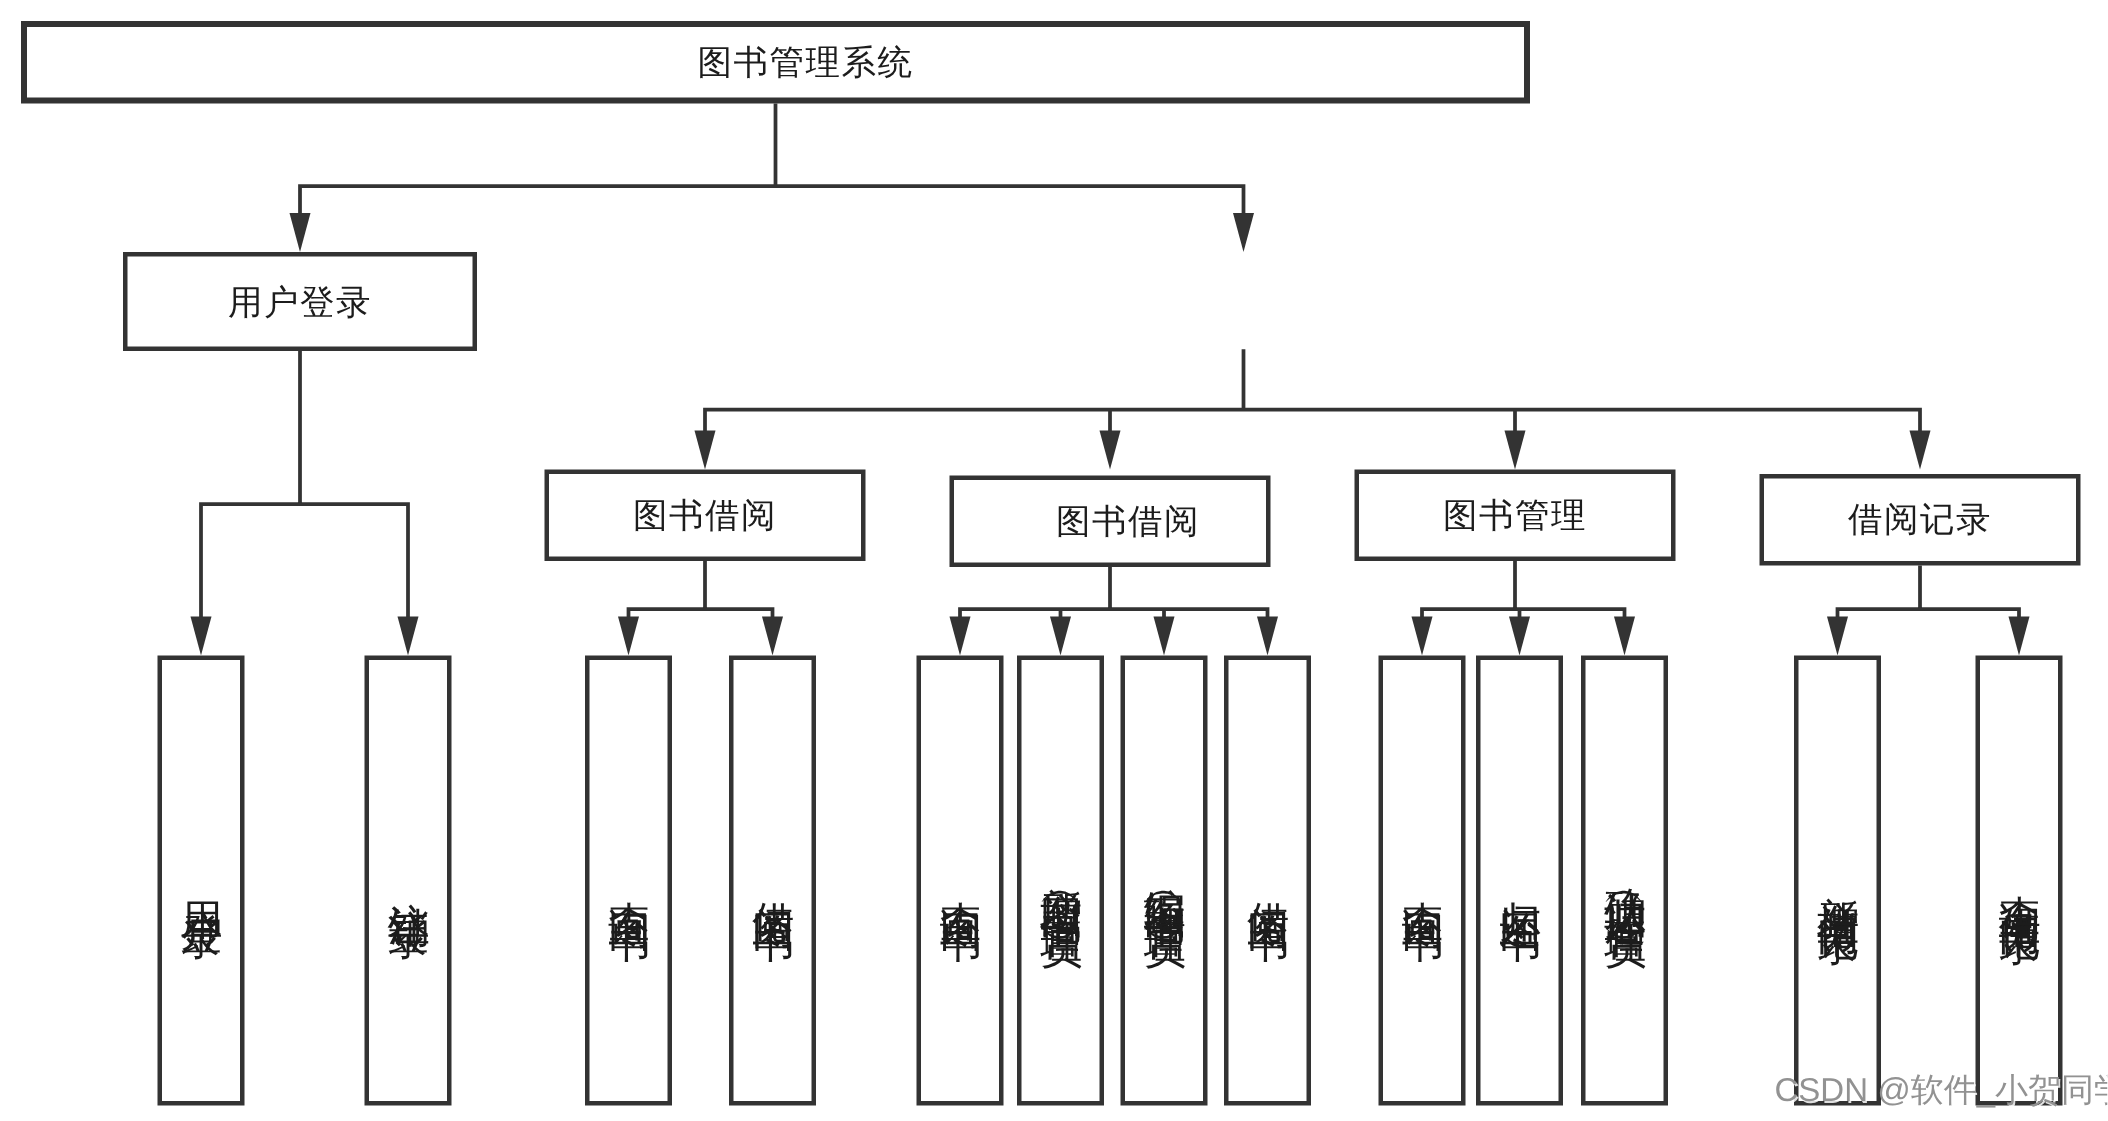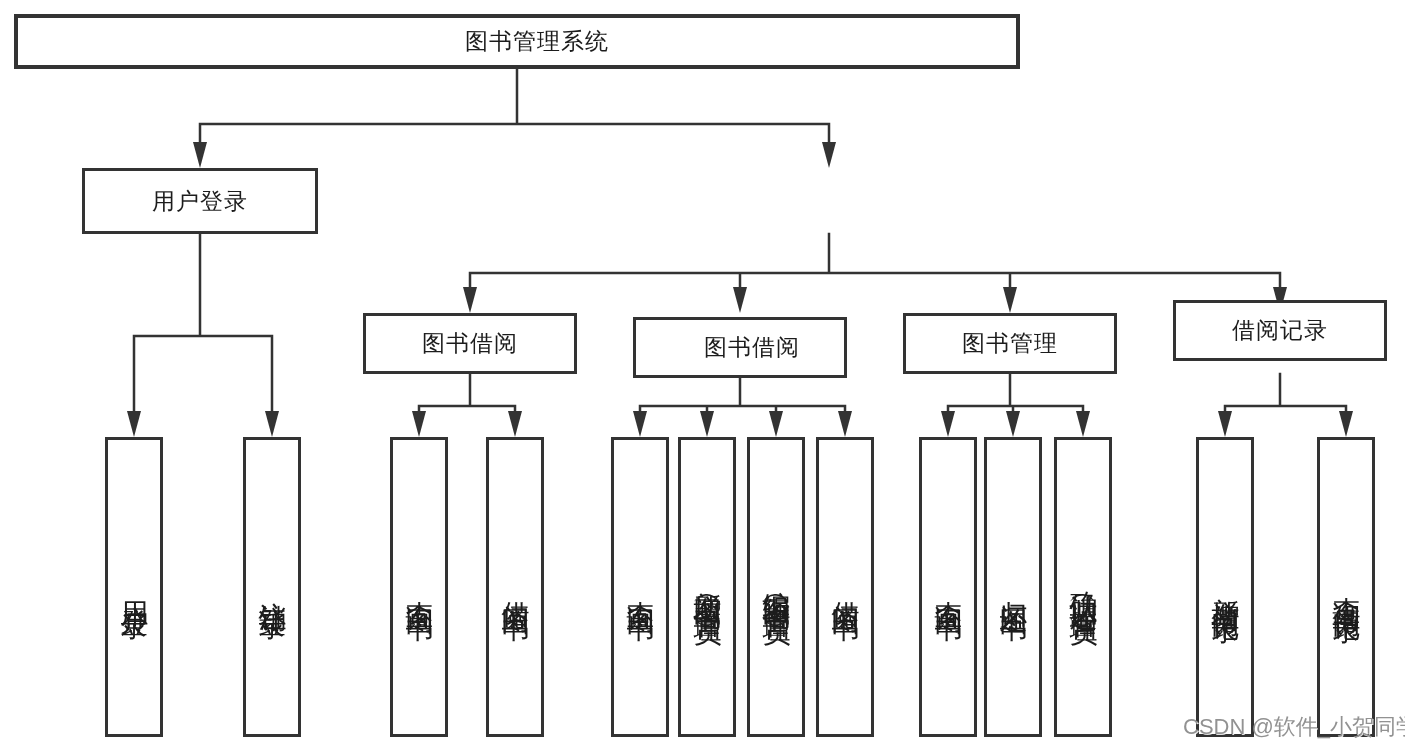--- a/index.html
+++ b/index.html
@@ -100,21 +100,21 @@
 
   <div class="node" style="left:363px;top:313px;width:214px;height:61px;">
     <span class="hlabel">图书借阅</span>
   </div>
   <div class="node" style="left:633px;top:317px;width:214px;height:61px;padding-left:24px;">
     <span class="hlabel">图书借阅</span>
   </div>
   <div class="node" style="left:903px;top:313px;width:214px;height:61px;">
     <span class="hlabel">图书管理</span>
   </div>
-  <div class="node" style="left:1173px;top:300px;width:214px;height:61px;">
+  <div class="node" style="left:1173px;top:316px;width:214px;height:61px;">
     <span class="hlabel">借阅记录</span>
   </div>
 
   <div class="node leaf" style="left:105px;top:437px;width:58px;height:300px;">
     <span class="vlabel">用户登录</span>
   </div>
   <div class="node leaf" style="left:243px;top:437px;width:58px;height:300px;">
     <span class="vlabel">注销登录</span>
   </div>
 

